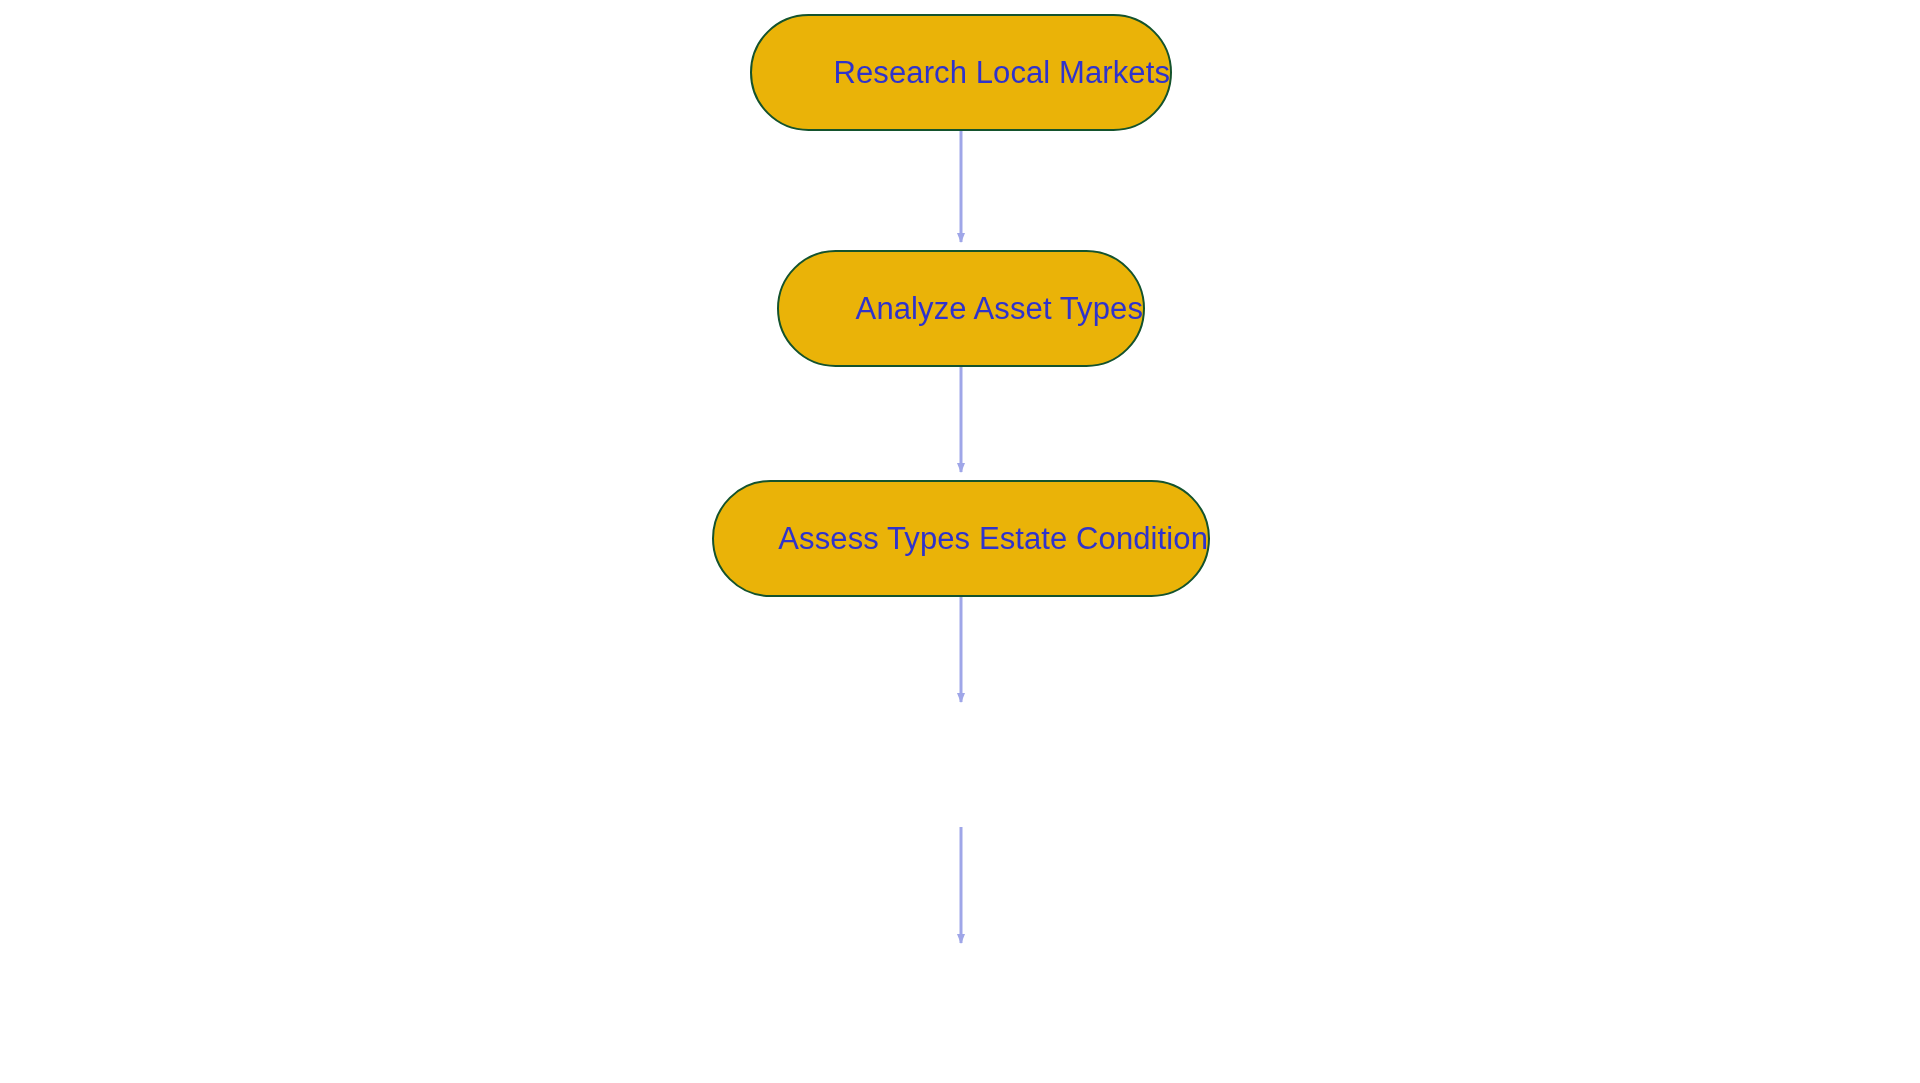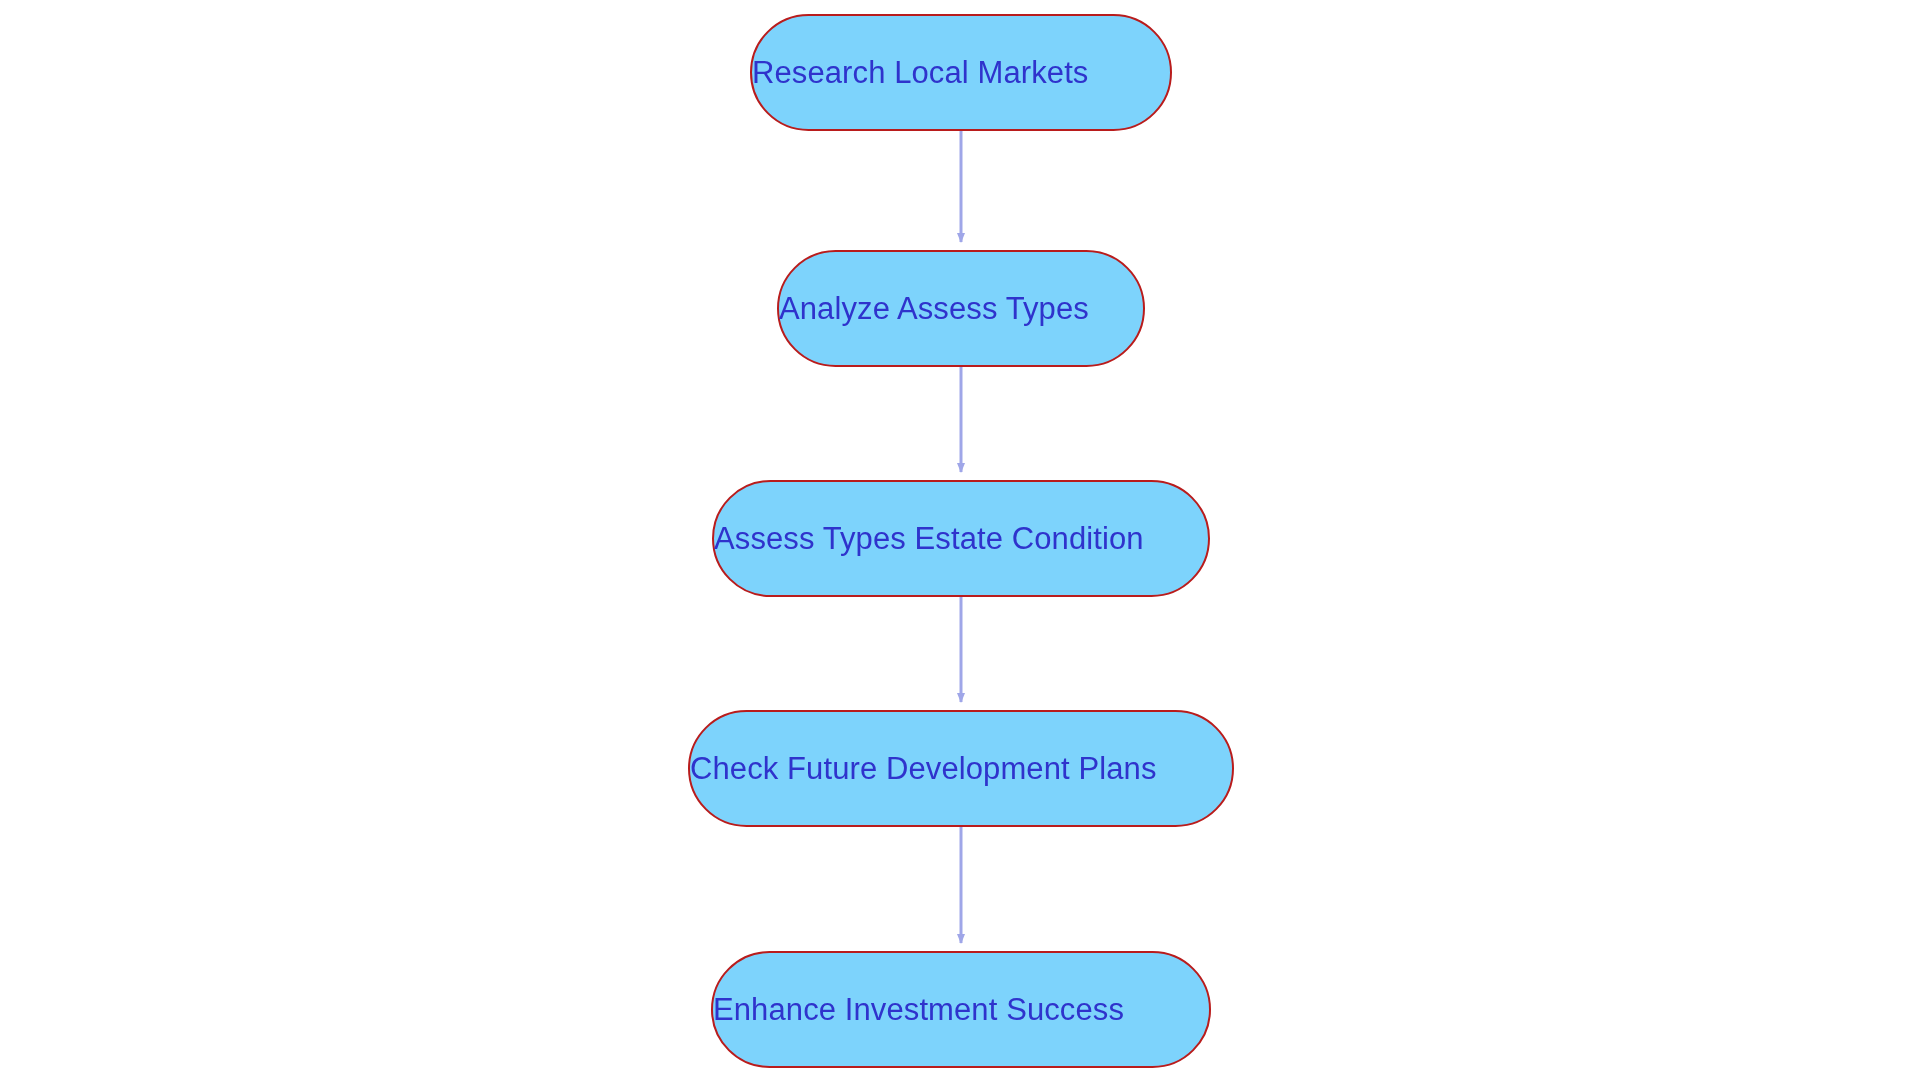--- a/index.html
+++ b/index.html
@@ -30,25 +30,25 @@
     width: 1920px;
     height: 1083px;
   }
 
   
   .node {
     position: absolute;
     box-sizing: border-box;
     display: flex;
     align-items: center;
-    justify-content: flex-start;
+    justify-content: flex-end;
     height: 117px;
     border-radius: 58.5px;
-    background: #7dd3fc;
-    border: 2px solid #b91c1c;
+    background: #eab308;
+    border: 2px solid #14532d;
     z-index: 2;
   }
   .node-label {
     font-family: "Liberation Sans", sans-serif;
     font-size: 31px;
     font-weight: 400;
     color: #2f33cc;
     letter-spacing: 0.1px;
     white-space: nowrap;
     line-height: 1;
@@ -86,28 +86,22 @@
     <g>
       <line x1="961" y1="827" x2="961" y2="943" stroke="#9fa6e8" stroke-width="3" marker-end="url(#arrowhead)"></line>
     </g>
   </svg>
 
   <div class="node" id="node-0">
     <span class="node-label">Research Local Markets</span>
   </div>
 
   <div class="node" id="node-1">
-    <span class="node-label">Analyze Assess Types</span>
+    <span class="node-label">Analyze Asset Types</span>
   </div>
 
   <div class="node" id="node-2">
     <span class="node-label">Assess Types Estate Condition</span>
   </div>
 
-  <div class="node" id="node-3">
-    <span class="node-label">Check Future Development Plans</span>
-  </div>
 
-  <div class="node" id="node-4">
-    <span class="node-label">Enhance Investment Success</span>
-  </div>
 
 </div>
 
 </body></html>

